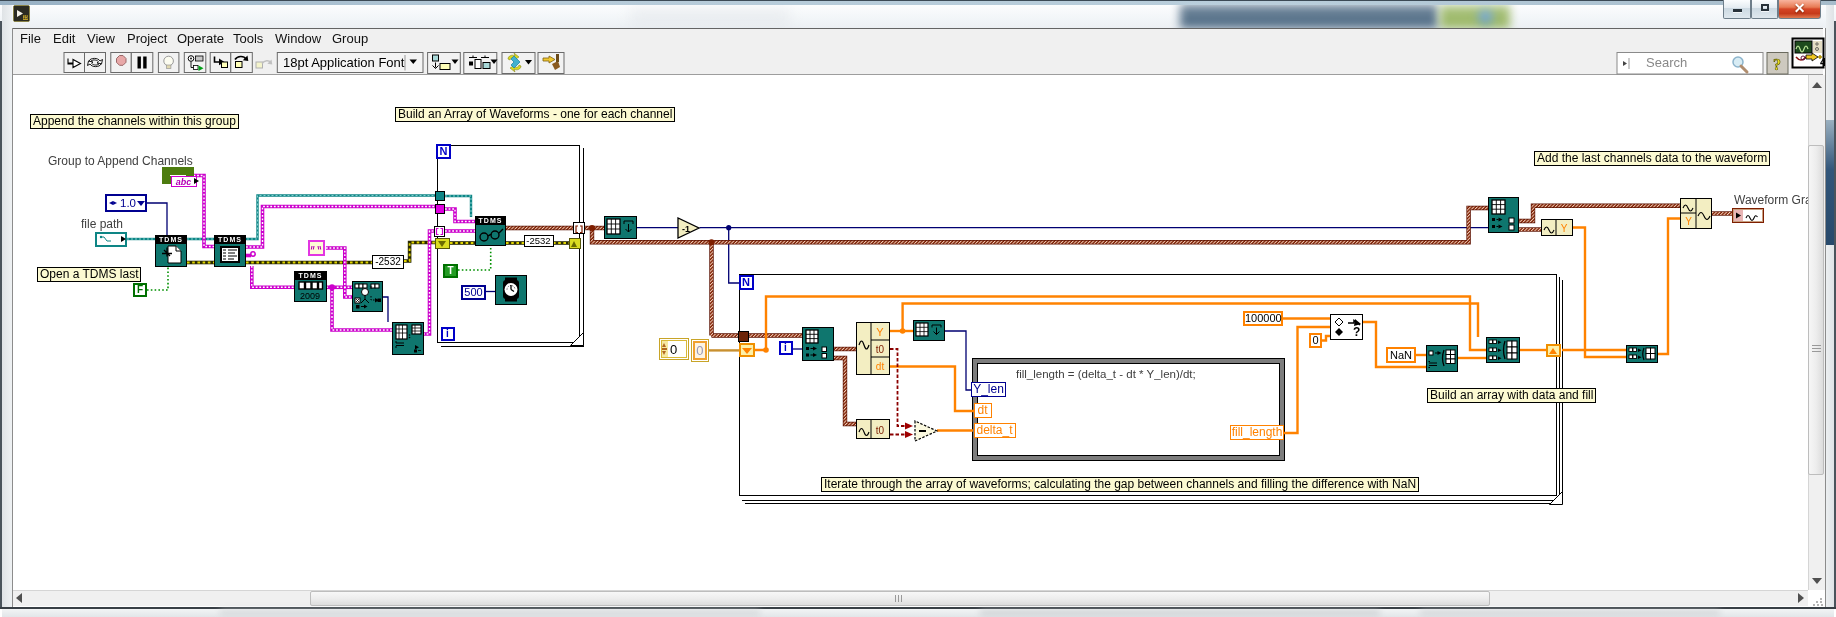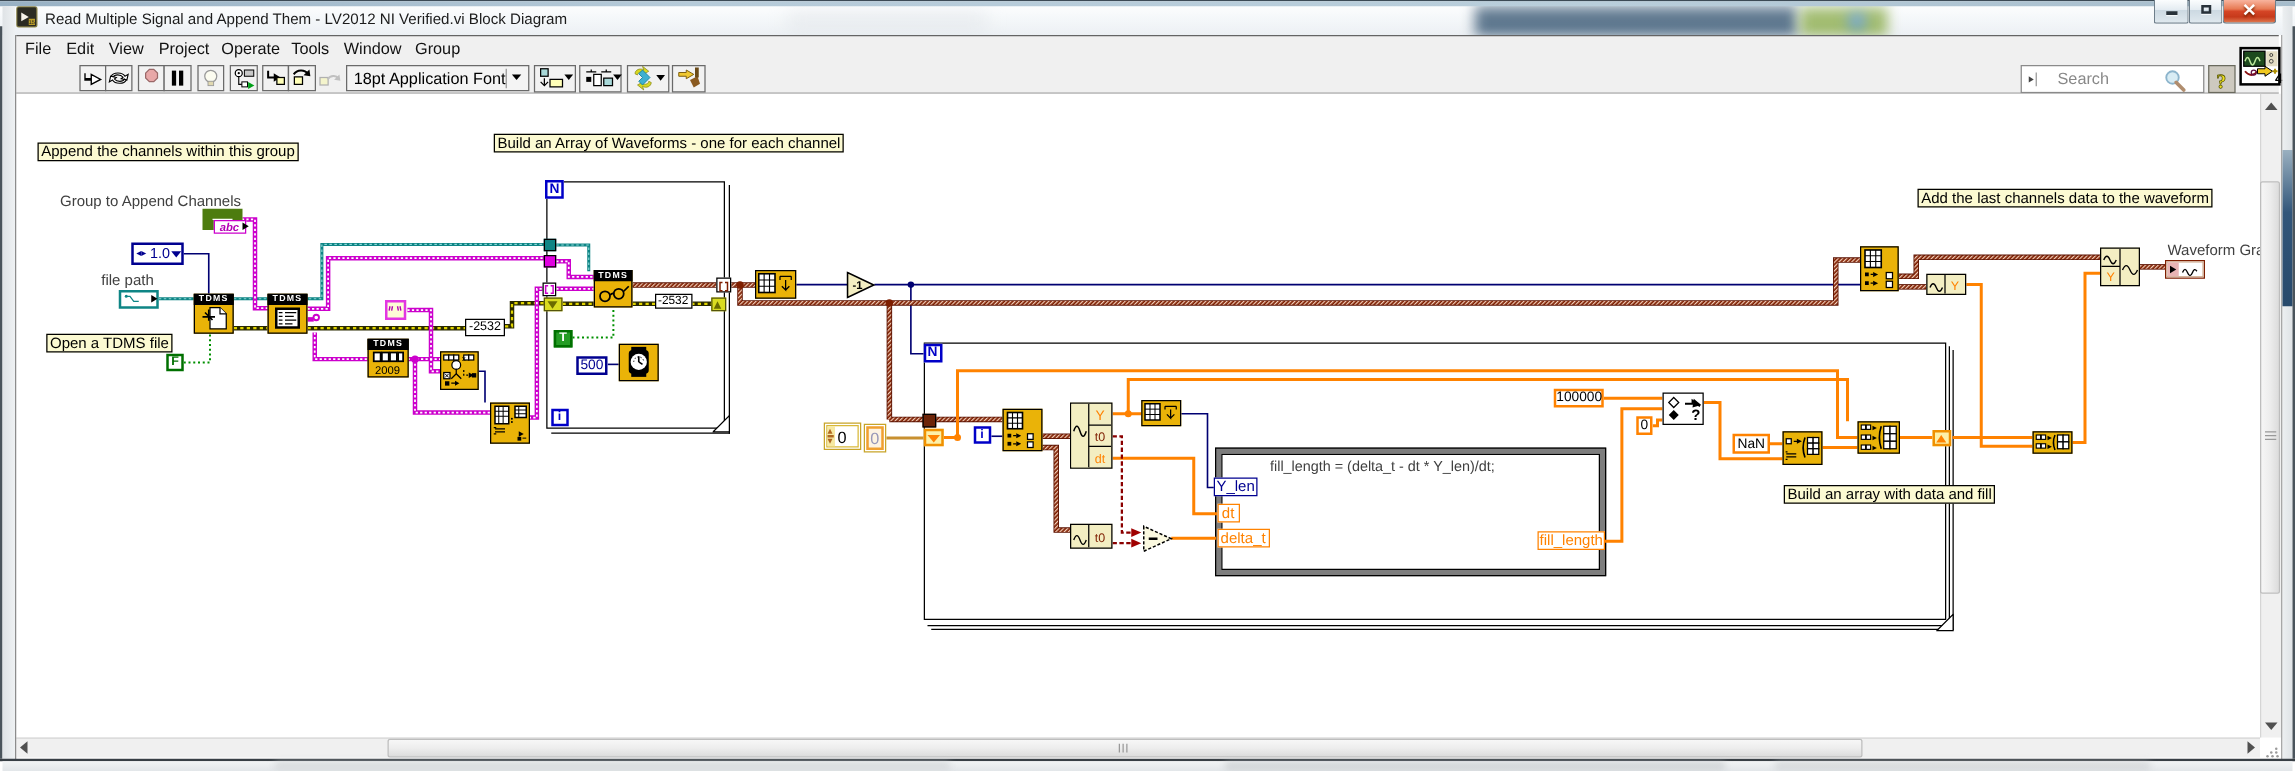--- a/index.html
+++ b/index.html
@@ -30,42 +30,41 @@
 #bleft2{left:2px;top:5px;width:10px;height:603px;background:linear-gradient(90deg,#dfe3e6,#eef1f3)}
 #bleft3{left:12px;top:28px;width:1px;height:580px;background:#8c8c8c}
 #bright1{left:1825px;top:28px;width:1px;height:580px;background:#8c8c8c}
 #bright2{left:1826px;top:5px;width:8px;height:603px;background:linear-gradient(90deg,#eceff1,#dfe3e6)}
 #bright3{left:1834px;top:21px;width:2px;height:586px;background:#4a545c}
 #bbot1{left:0;top:607px;width:1836px;height:2px;background:#383f45}
 #bbot2{left:2px;top:609px;width:1832px;height:8px;background:linear-gradient(#f2f4f5,#e2e6e9)}
 
 .lbl{position:absolute;background:#fcfad2;border:1px solid #000;font-size:12px;color:#000;line-height:13px;padding:0 2px;white-space:nowrap}
 .ftxt{position:absolute;font-size:12px;color:#404040;white-space:nowrap}
-.node{position:absolute;background:#eab308;border:1px solid #000}
+.node{position:absolute;background:#0f766e;border:1px solid #000}
 .tdmshead{position:absolute;left:-1px;top:-1px;right:-1px;height:9px;background:#000;color:#fff;font-size:7px;font-weight:bold;text-align:center;line-height:9px;letter-spacing:1px}
 .term{position:absolute;font-size:12px;line-height:13.5px;background:#fff;white-space:nowrap;text-align:center}
 </style></head>
 <body>
 <div id="win">
 
   <div id="titlebar" class="abs"></div>
   <div class="abs blob" style="left:1180px;top:3px;width:258px;height:25px;background:#2e4f6d"></div>
   <div class="abs blob" style="left:1440px;top:4px;width:70px;height:24px;background:#85a845"></div>
   <div class="abs blob" style="left:1478px;top:9px;width:15px;height:15px;background:#4e8ec5;border-radius:50%"></div>
   <div class="abs" style="left:630px;top:6px;width:160px;height:20px;background:#d8dde2;filter:blur(7px);opacity:.5"></div>
   <div class="abs" style="left:0;top:0;width:1836px;height:28px;background:linear-gradient(rgba(255,255,255,.5),rgba(255,255,255,.28) 45%,rgba(255,255,255,.12))"></div>
   <div id="tbtop" class="abs"></div>
   <div id="tbtop2" class="abs"></div>
   <div id="ticon" class="abs"><svg width="15" height="15">
         <rect x="0" y="0" width="15" height="15" fill="#2b2b22"></rect>
         <path d="M3,4 L9,7.5 L3,11 Z" fill="#f5f2e8"></path>
         <rect x="9" y="9" width="5" height="5" fill="#b99c28"></rect>
         <text x="11.5" y="13.4" font-size="4.5" fill="#222" text-anchor="middle">15</text>
       </svg></div>
-  <div id="ttext" class="abs">Read Multiple Signal and Append Them - LV2012 NI Verified.vi Block Diagram</div>
   <div class="wbtn abs" style="left:1723px;width:28px;border-radius:0 0 2px 2px"><span style="display:inline-block;width:9px;height:3px;background:#28323a;margin-top:9px;box-shadow:0 1px 0 rgba(255,255,255,.7)"></span></div>
   <div class="wbtn abs" style="left:1751px;width:27px;border-radius:0 0 2px 2px"><span style="display:inline-block;width:8px;height:7px;border:2px solid #28323a;margin-top:4px;box-shadow:0 1px 0 rgba(255,255,255,.7)"></span></div>
   <div class="wbtn abs" id="btnclose" style="left:1778px;width:43px;border-radius:0 0 3px 3px;color:#fff;font-weight:bold;font-size:14px;line-height:16px;text-shadow:0 1px 2px #7a2200">✕</div>
 
   <div id="menubar" class="abs"></div>
   <span class="mi abs" style="left:20px">File</span>
   <span class="mi abs" style="left:53px">Edit</span>
   <span class="mi abs" style="left:87px">View</span>
   <span class="mi abs" style="left:127px">Project</span>
   <span class="mi abs" style="left:177px">Operate</span>
@@ -748,21 +747,22 @@
       </div>
     <div class="abs" style="left:690.5px;top:339px;width:18.5px;height:23px;border:1px solid #c8a428;background:#fff">
       <div class="abs" style="left:1px;top:1px;width:14.5px;height:19px;border:2px solid #f0a030;background:#fdf3e2;color:#9898b8;font-size:13px;line-height:15px;text-align:center">0</div>
       </div>
     <div class="abs" style="left:1243px;top:311px;width:40px;height:15px;border:2px solid #ff8200;background:#fff;font-size:11px;line-height:11px;text-align:center;color:#000">100000</div>
     <div class="abs" style="left:1309px;top:333px;width:13px;height:15px;border:2px solid #ff8200;background:#fff;font-size:11px;line-height:11px;text-align:center;color:#000">0</div>
     <div class="abs" style="left:1386px;top:347px;width:30px;height:16px;border:2px solid #ff8200;background:#fff;font-size:11px;line-height:12px;text-align:center;color:#000">NaN</div>
 
     <div class="lbl abs" style="left:30px;top:113.5px">Append the channels within this group</div>
     <div class="lbl abs" style="left:395px;top:107px">Build an Array of Waveforms - one for each channel</div>
-    <div class="lbl abs" style="left:37px;top:266.5px">Open a TDMS file</div>
+    <div class="lbl abs" style="left:37px;top:266.5px">Open a TDMS last</div>
     <div class="lbl abs" style="left:1534px;top:150.5px">Add the last channels data to the waveform</div>
     <div class="lbl abs" style="left:1427px;top:388px">Build an array with data and fill</div>
+    <div class="lbl abs" style="left:821px;top:476.5px">Iterate through the array of waveforms; calculating the gap between channels and filling the difference with NaN</div>
     <div class="ftxt abs" style="left:48px;top:153.5px">Group to Append Channels</div>
     <div class="ftxt abs" style="left:81px;top:216.5px">file path</div>
     <div class="ftxt abs" style="left:1734px;top:192.5px;width:74px;overflow:hidden">Waveform Graph</div>
 
   </div>
 </div>
 
 </body></html>

